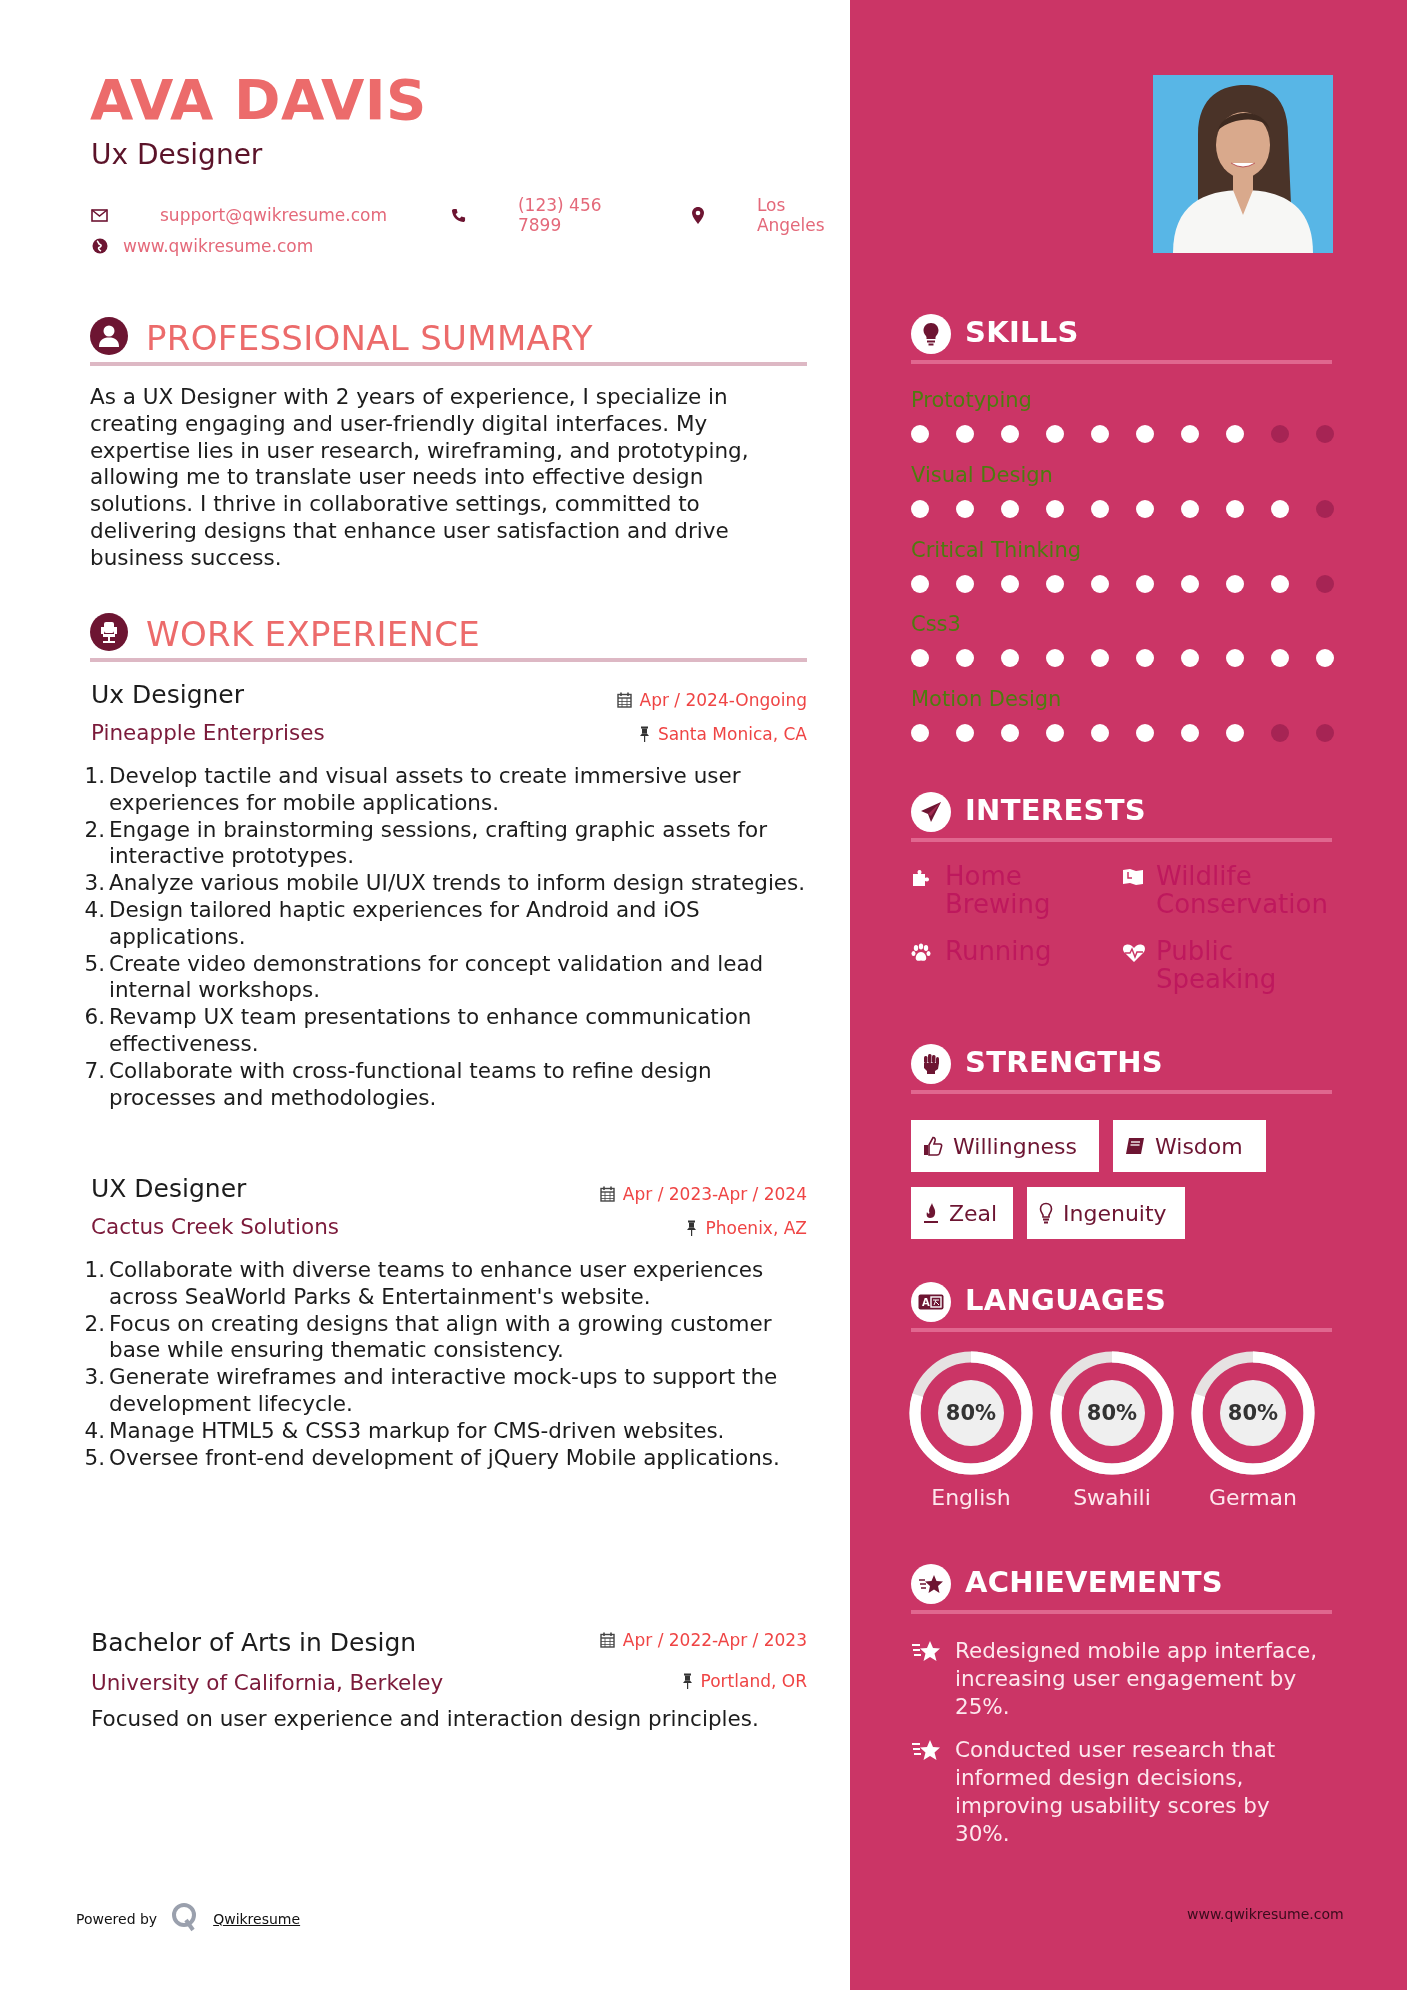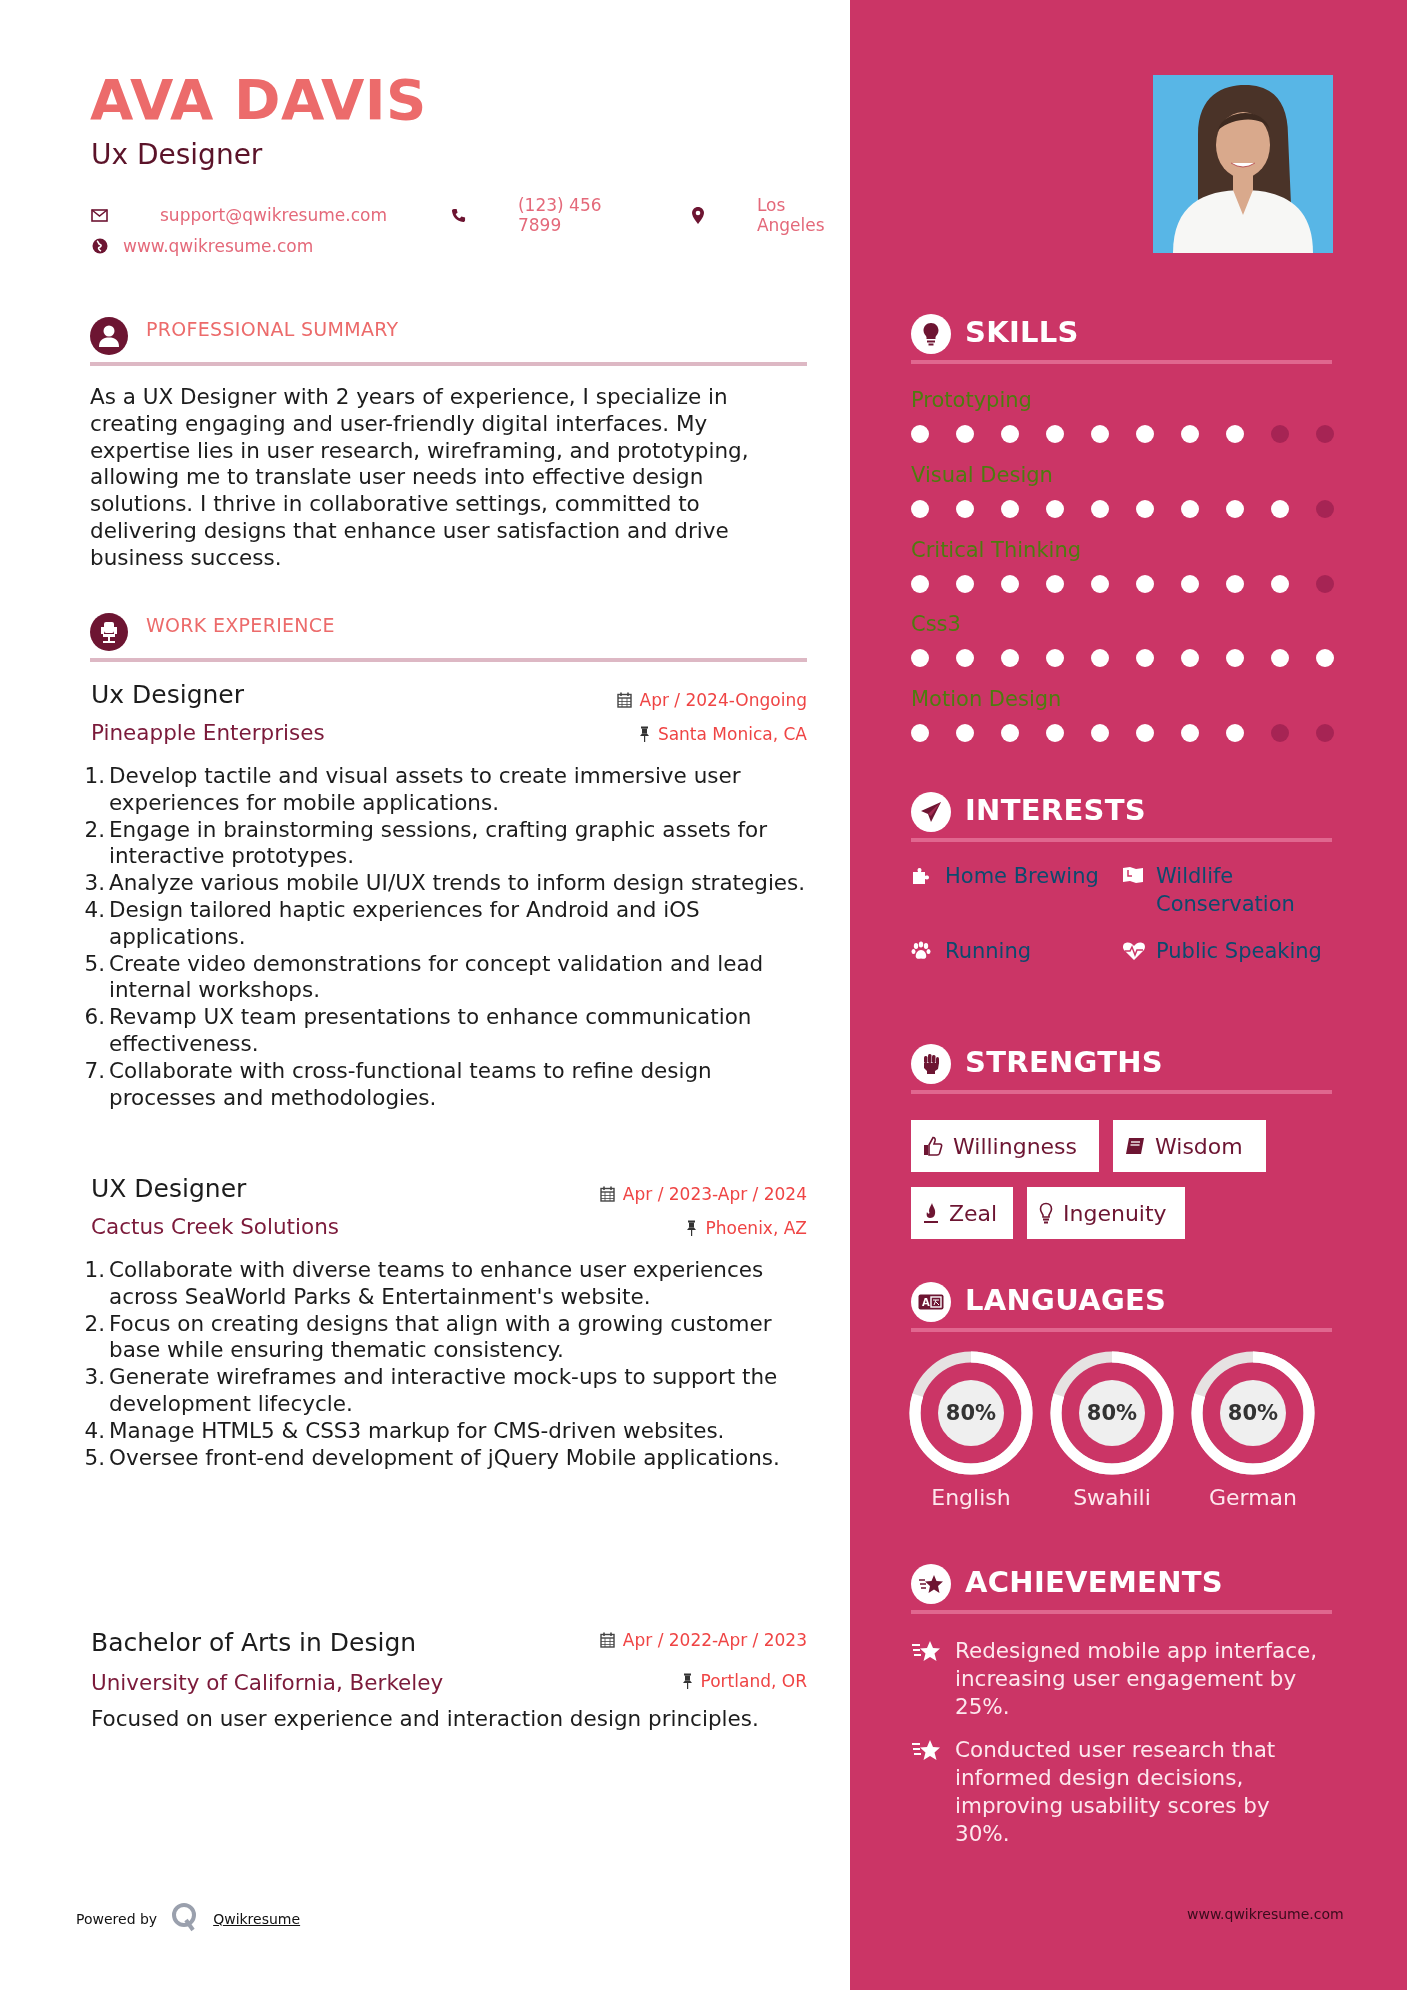--- a/index.html
+++ b/index.html
@@ -15,21 +15,21 @@
   .role { position: absolute; left: 75px; top: 138px; font-size: 28px; color: #5b1329; }
   .contact { position: absolute; left: 75px; font-size: 17px; color: #e4697a; display: flex; align-items: center; }
   .contact .ico { width: 18px; height: 18px; margin-right: 14px; display: inline-flex; align-items: center; justify-content: center; color: #6d1532; }
   .contact .txt { margin-right: 26px; }
   .contact.row1 { top: 195px; gap: 38px; }
   .contact.row2 { top: 236px; }
 
   
   .sec-head { position: absolute; left: 74px; width: 717px; height: 52px; border-bottom: 4px solid #ddb8c4; }
   .sec-head .badge { position: absolute; left: 0; top: 3px; width: 38px; height: 38px; border-radius: 50%; background: #6d1532; display: flex; align-items: center; justify-content: center; }
-  .sec-head .title { position: absolute; left: 56px; top: 4px; font-size: 19px; color: #ec6b6b; letter-spacing: 0.3px; }
+  .sec-head .title { position: absolute; left: 56px; top: 4px; font-size: 34px; color: #ec6b6b; letter-spacing: 0.3px; }
 
   .summary { position: absolute; left: 74px; top: 384px; width: 720px; font-size: 21.5px; line-height: 26.8px; color: #1c1c1c; }
 
   .job-title { position: absolute; left: 75px; font-size: 25px; color: #1c1c1c; }
   .job-company { position: absolute; left: 75px; font-size: 21.5px; color: #7b1a3a; }
   .job-date, .job-loc { position: absolute; right: 59px; font-size: 17px; color: #ef4444; display: flex; align-items: center; }
   .job-date .ico, .job-loc .ico { margin-right: 8px; color: #444; display: inline-flex; }
   .job-list { position: absolute; left: 67px; width: 735px; font-size: 21.5px; line-height: 26.8px; color: #1c1c1c; list-style: none; }
   .job-list li { display: flex; }
   .job-list li .num { width: 26px; flex: 0 0 26px; text-align: right; padding-right: 4px; }
@@ -45,21 +45,21 @@
   .photo { position: absolute; left: 1153px; top: 75px; width: 180px; height: 178px; background: linear-gradient(180deg,#62bde9 0%, #4aaee0 100%); overflow: hidden; }
   .r-head { position: absolute; left: 911px; width: 421px; height: 52px; border-bottom: 4px solid #e0678f; }
   .r-head .badge { position: absolute; left: 0; top: 2px; width: 40px; height: 40px; border-radius: 50%; background: #fff; display: flex; align-items: center; justify-content: center; }
   .r-head .title { position: absolute; left: 54px; top: 3px; font-size: 29px; color: #fff; font-weight: bold; letter-spacing: 0.3px; }
 
   .skill-name { position: absolute; left: 911px; font-size: 21px; color: #4d7c0f; }
   .dots { position: absolute; left: 911px; display: flex; }
   .dot { width: 18px; height: 18px; border-radius: 50%; margin-right: 27px; background: #fff; }
   .dot.off { background: #a62454; }
 
-  .interest { position: absolute; font-size: 21px; color: #0c4a6e; line-height: 28px; display: flex; }
+  .interest { position: absolute; font-size: 26px; color: #be185d; line-height: 28px; display: flex; }
   .interest .ico { width: 26px; flex: 0 0 26px; margin-right: 8px; color: #fff; padding-top: 3px; }
 
   .tag { position: absolute; height: 52px; background: #fff; display: flex; align-items: center; padding: 0 14px 0 12px; font-size: 22px; color: #6d1532; }
   .tag .ico { margin-right: 10px; display: inline-flex; color: #6d1532; }
 
   .lang { position: absolute; width: 124px; text-align: center; }
   .lang .ring { width: 124px; height: 124px; position: relative; }
   .lang .label { margin-top: 10px; font-size: 22px; color: #fde8ee; }
   .lang .pct { position: absolute; left: 0; top: 0; width: 124px; height: 124px; display: flex; align-items: center; justify-content: center; font-size: 21px; font-weight: bold; color: #333; }
 

